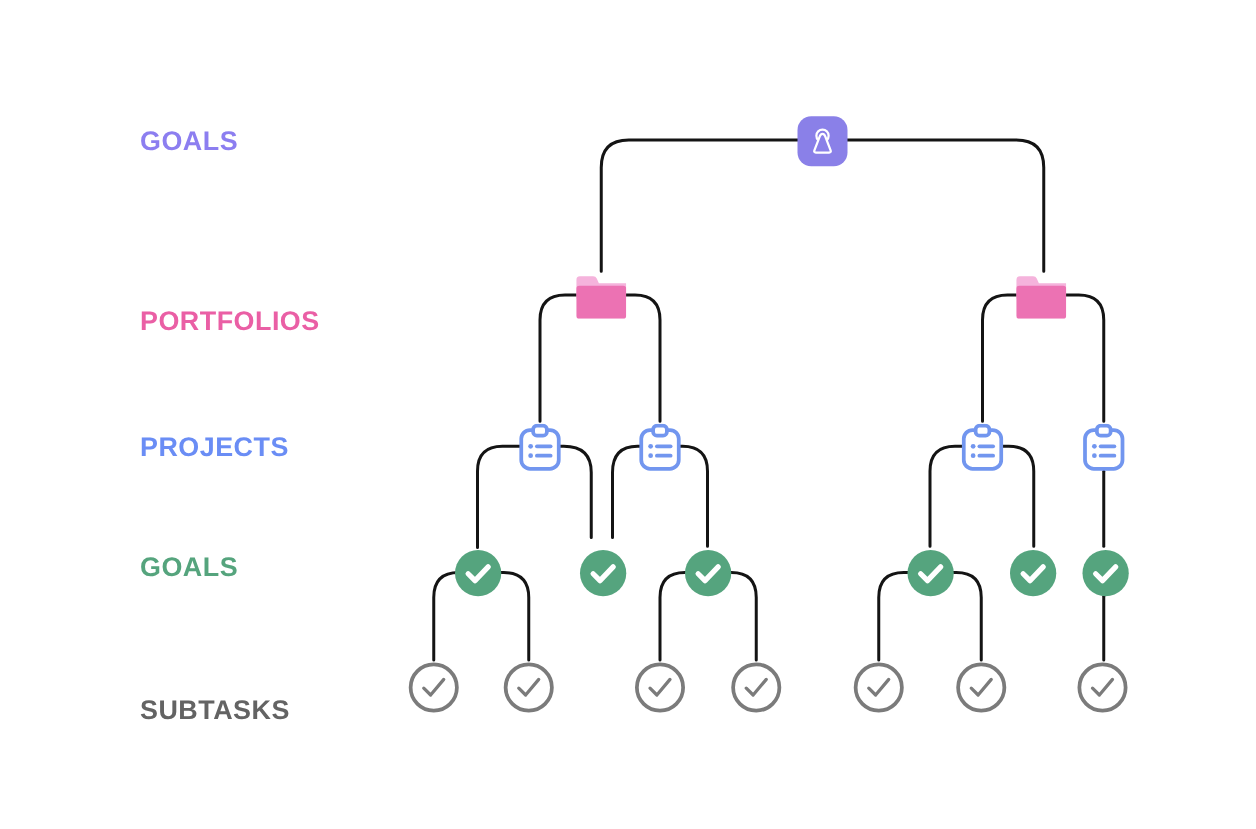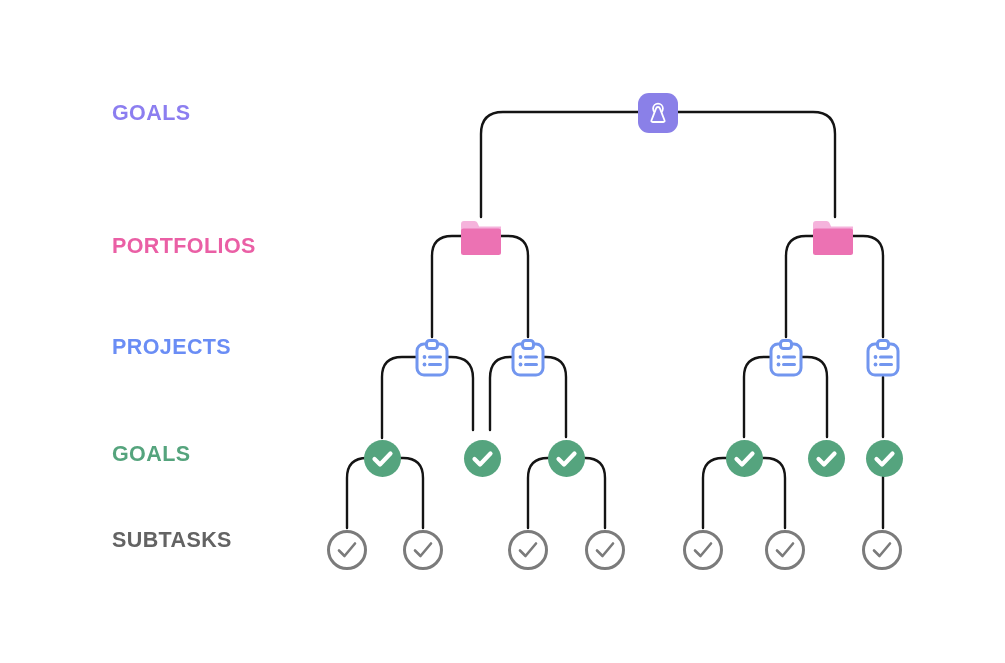--- a/index.html
+++ b/index.html
@@ -16,21 +16,21 @@
     font-size:21.5px;
     font-weight:700;
     letter-spacing:0.4px;
     line-height:22px;
     white-space:nowrap;
   }
   .row-label.goals{color:var(--label-goals);}
   .row-label.portfolios{color:var(--label-portfolios);}
   .row-label.projects{color:var(--label-projects);}
   .row-label.tasks{color:var(--label-tasks);}
-  .row-label.subtasks{color:var(--label-subtasks);}
+  .row-label.subtasks{color:var(--label-subtasks);margin-top:28px;}
 
   .edges{position:absolute;left:0;top:0;z-index:1;}
   .edges path{
     fill:none;
     stroke:var(--line);
     stroke-width:2.4;
     stroke-linecap:round;
   }
 
   .node{position:absolute;z-index:2;}
@@ -65,22 +65,22 @@
     display:flex;align-items:center;justify-content:center;
   }
   .subtask-check{stroke:var(--subtask-check);fill:none;}
 </style>
 </head>
 <body>
 
 <div class="canvas">
 
   <div class="row-label goals" style="top:102px;">GOALS</div>
-  <div class="row-label portfolios" style="top:235px;text-align:right;">PORTFOLIOS</div>
-  <div class="row-label projects" style="top:336px;">PROJECTS</div>
+  <div class="row-label portfolios" style="top:246px;text-align:right;">PORTFOLIOS</div>
+  <div class="row-label projects" style="top:347px;">PROJECTS</div>
   <div class="row-label tasks" style="top:443px;">GOALS</div>
   <div class="row-label subtasks" style="top:529px;">SUBTASKS</div>
 
   <svg class="edges" width="1005" height="663">
     <path d="M 658 112 L 503 112 Q 481 112 481 134 V 217"></path>
     <path d="M 658 112 L 813 112 Q 835 112 835 134 V 217"></path>
     <path d="M 481 236 L 452 236 Q 432 236 432 256 V 337"></path>
     <path d="M 481 236 L 508 236 Q 528 236 528 256 V 337"></path>
     <path d="M 833 236 L 806 236 Q 786 236 786 256 V 337"></path>
     <path d="M 833 236 L 863 236 Q 883 236 883 256 V 337"></path>

